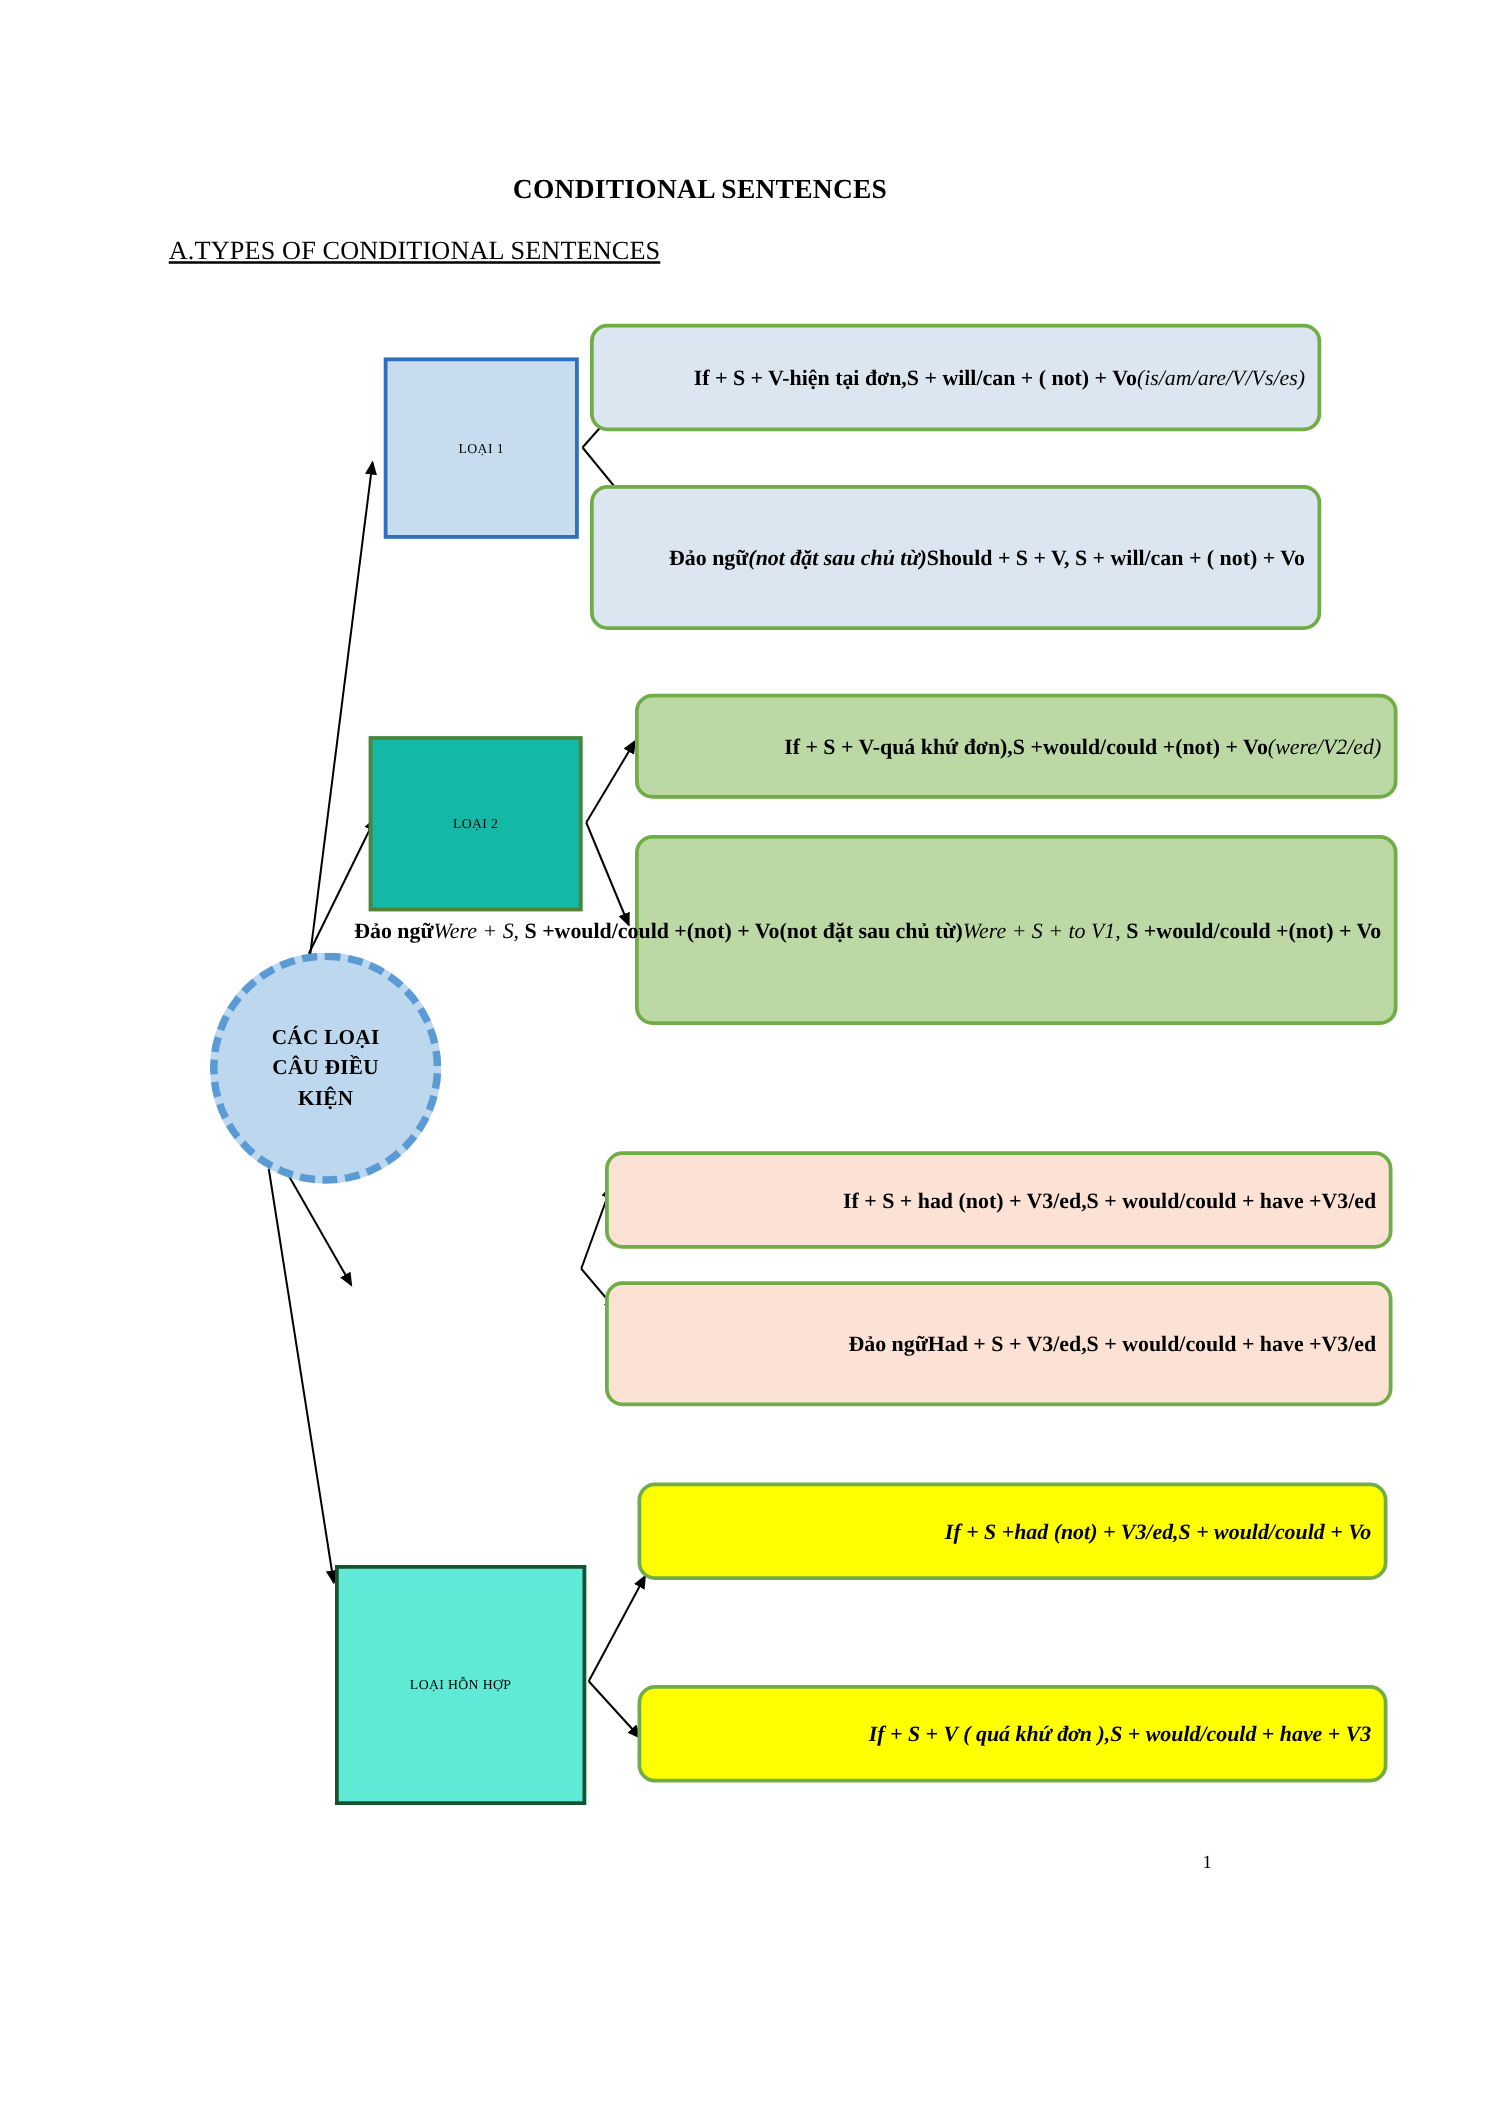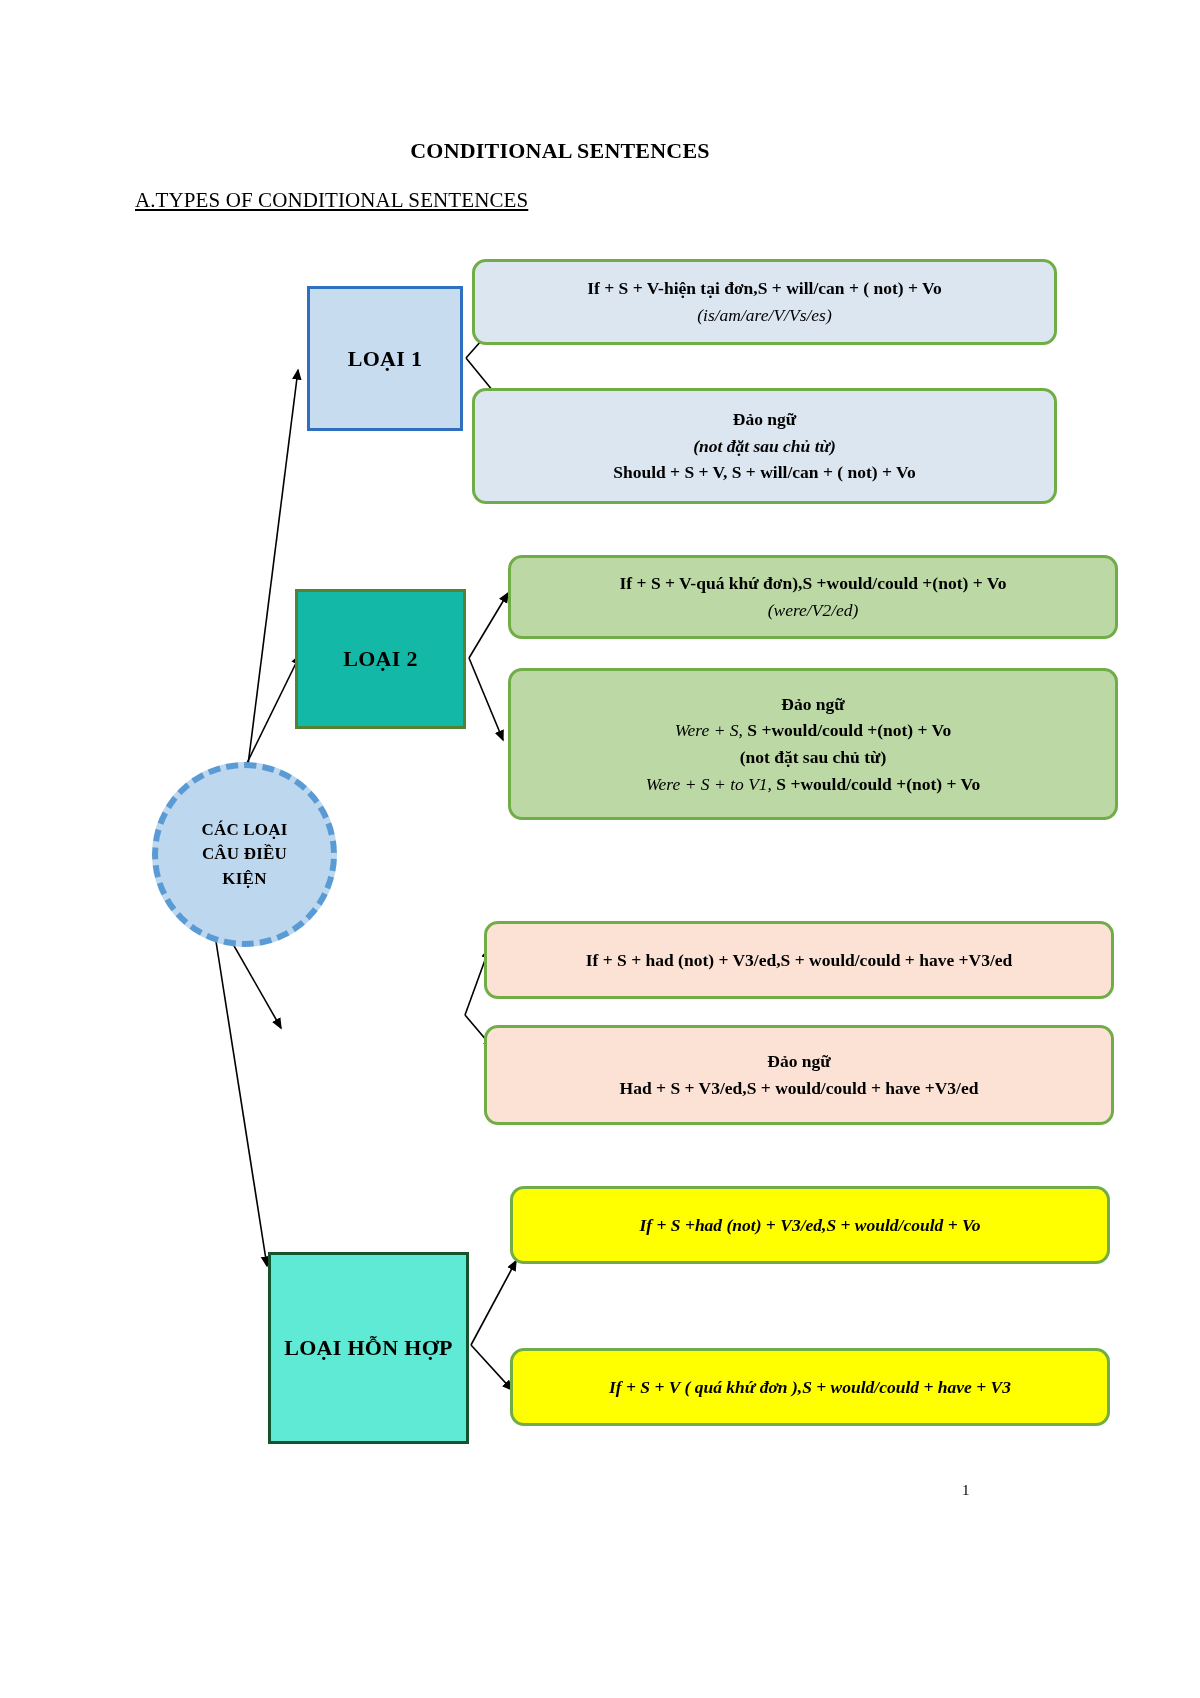--- a/index.html
+++ b/index.html
@@ -43,21 +43,21 @@
   .page-number {
     position: absolute;
     left: 962px;
     top: 1482px;
     font-size: 15px;
   }
 
   
   .center-node {
     position: absolute;
-    left: 152px;
+    left: 168px;
     top: 762px;
     width: 185px;
     height: 185px;
     border-radius: 50%;
     background: #bdd7ee;
     border: 6px dashed #5b9bd5;
     box-sizing: border-box;
     display: flex;
     flex-direction: column;
     align-items: center;
@@ -71,22 +71,22 @@
   .center-node span { display: block; }
 
   
   .type-box {
     position: absolute;
     box-sizing: border-box;
     display: flex;
     align-items: center;
     justify-content: center;
     text-align: center;
-    font-size: 22px;
-    font-weight: bold;
+    font-size: 11px;
+    font-weight: normal;
     letter-spacing: 0.3px;
   }
   .type-1 {
     left: 307px; top: 286px; width: 156px; height: 145px;
     background: #c8dcf0; border: 3px solid #2e6fc0;
   }
   .type-2 {
     left: 295px; top: 589px; width: 171px; height: 140px;
     background: #14b8a6; border: 3px solid #548235;
   }
@@ -99,25 +99,25 @@
     background: #5eead4; border: 3px solid #14532d;
   }
 
   
   .formula-box {
     position: absolute;
     box-sizing: border-box;
     border: 3px solid #70ad47;
     border-radius: 14px;
     display: flex;
-    flex-direction: column;
+    flex-direction: row;
     align-items: center;
-    justify-content: center;
-    text-align: center;
-    padding: 6px 10px;
+    justify-content: flex-end;
+    text-align: center;
+    padding: 18px 10px;
     font-size: 17.5px;
     line-height: 1.52;
   }
   .formula-box .ln { display: block; white-space: nowrap; }
   .bold { font-weight: bold; }
   .ital { font-style: italic; }
   .bi { font-weight: bold; font-style: italic; }
 
   .fill-blue   { background: #dce6f1; }
   .fill-green  { background: #bcd9a5; }

